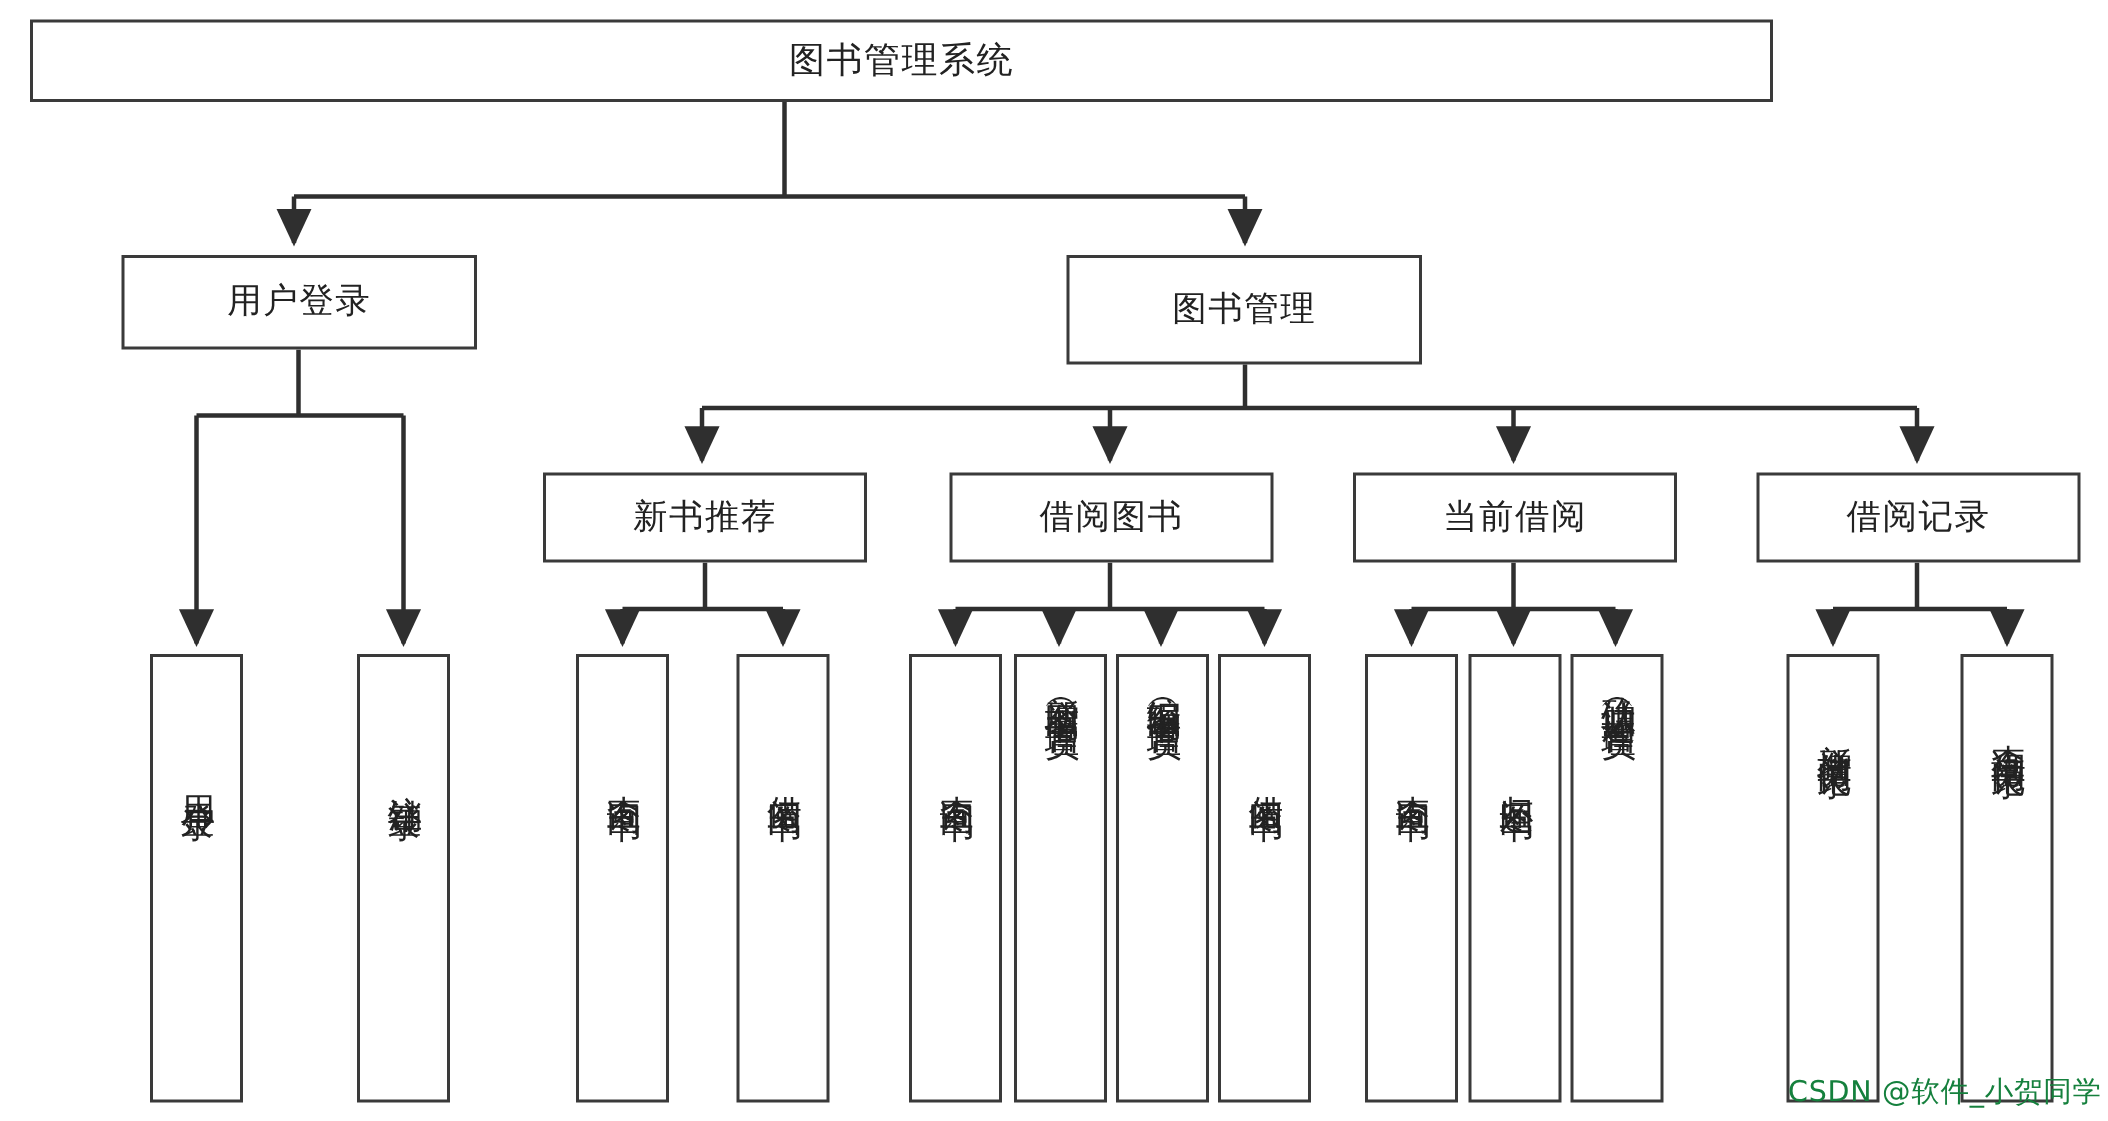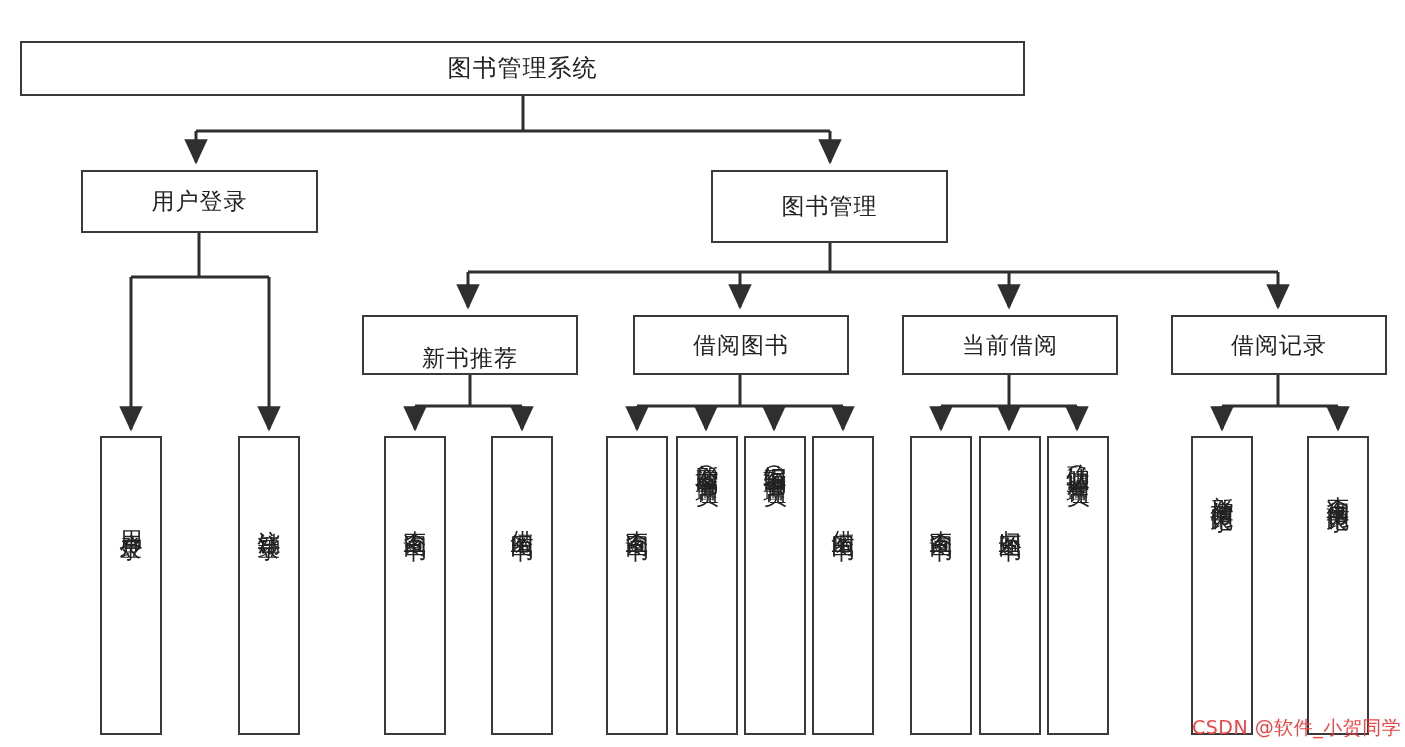--- a/index.html
+++ b/index.html
@@ -54,21 +54,21 @@
   .node.vertical .label {
     writing-mode: vertical-rl;
     text-orientation: upright;
     font-size: 23px;
     letter-spacing: 3px;
     line-height: 1;
   }
   .node.root .label { font-size: 24px; }
   .watermark {
     position: absolute;
-    color: #ef4444;
+    color: #15803d;
     font-size: 19px;
     letter-spacing: 0.5px;
     white-space: pre;
     pointer-events: none;
   }
 </style>
 </head>
 <body>
 
 <div id="canvas">
@@ -116,32 +116,32 @@
       <path d="M1009,406 L1009,429" marker-end="url(#arrow)"></path>
       <path d="M1077,406 L1077,429" marker-end="url(#arrow)"></path>
 
       <path d="M1278,375 L1278,406"></path>
       <path d="M1222,406 L1338,406"></path>
       <path d="M1222,406 L1222,429" marker-end="url(#arrow)"></path>
       <path d="M1338,406 L1338,429" marker-end="url(#arrow)"></path>
     </g>
   </svg>
 
-  <div class="node horizontal root" style="left:20px; top:13px; width:1005px; height:55px;margin-top:28px;">
+  <div class="node horizontal root" style="left:20px; top:13px; width:1162px; height:55px;">
     <span class="label">图书管理系统</span>
   </div>
 
   <div class="node horizontal" style="left:81px; top:170px; width:237px; height:63px;">
     <span class="label">用户登录</span>
   </div>
   <div class="node horizontal" style="left:711px; top:170px; width:237px; height:73px;">
     <span class="label">图书管理</span>
   </div>
 
-  <div class="node horizontal" style="left:362px; top:315px; width:216px; height:60px;align-items:flex-end;">
+  <div class="node horizontal" style="left:362px; top:315px; width:216px; height:60px;">
     <span class="label">新书推荐</span>
   </div>
   <div class="node horizontal" style="left:633px; top:315px; width:216px; height:60px;">
     <span class="label">借阅图书</span>
   </div>
   <div class="node horizontal" style="left:902px; top:315px; width:216px; height:60px;">
     <span class="label">当前借阅</span>
   </div>
   <div class="node horizontal" style="left:1171px; top:315px; width:216px; height:60px;">
     <span class="label">借阅记录</span>

